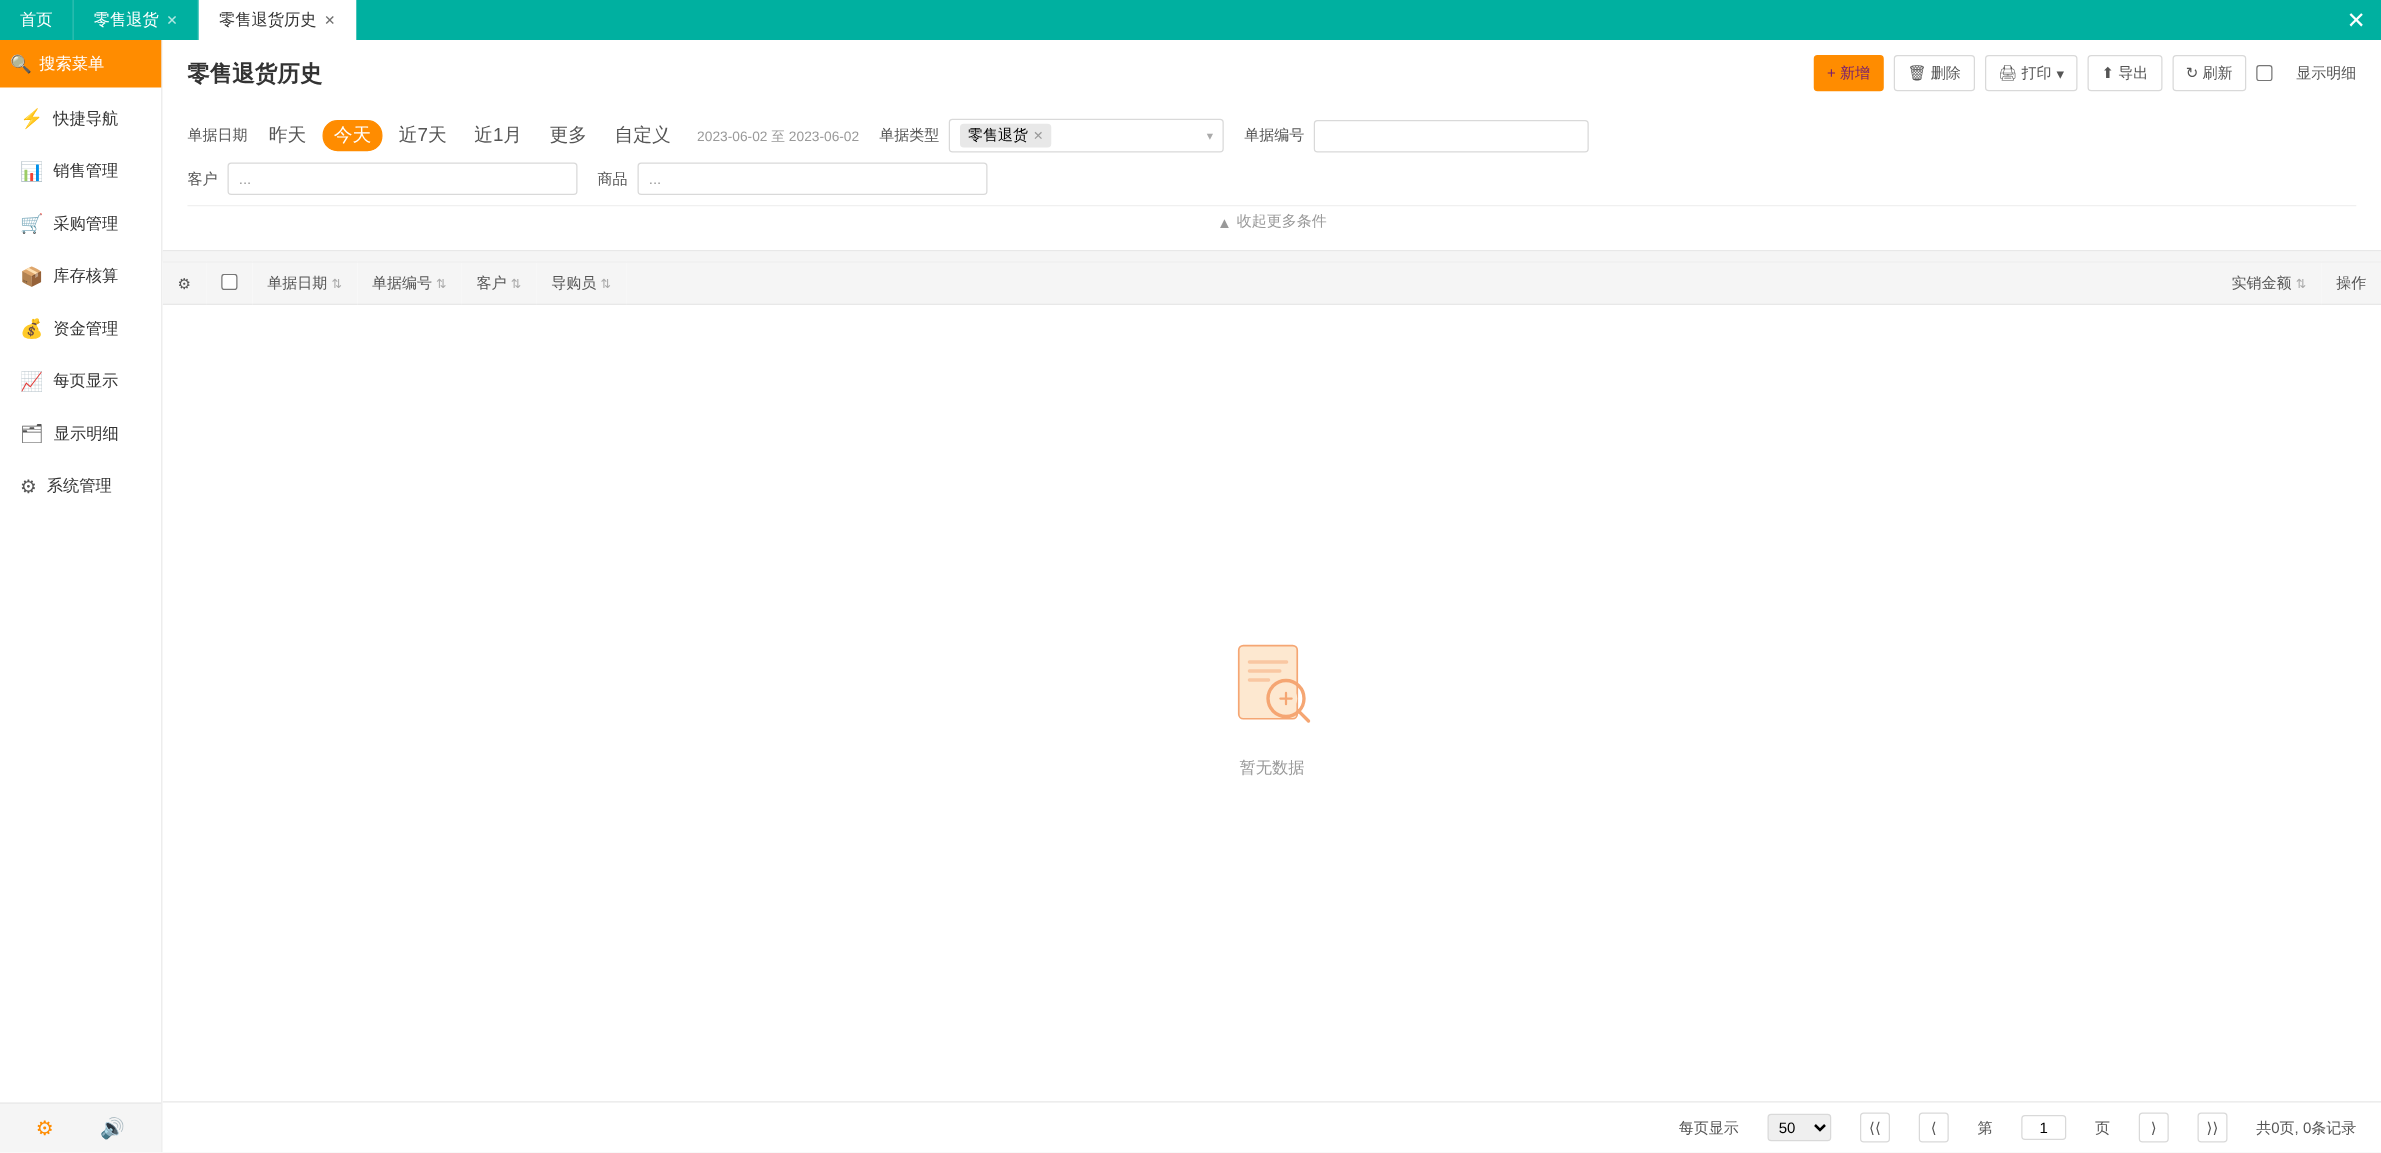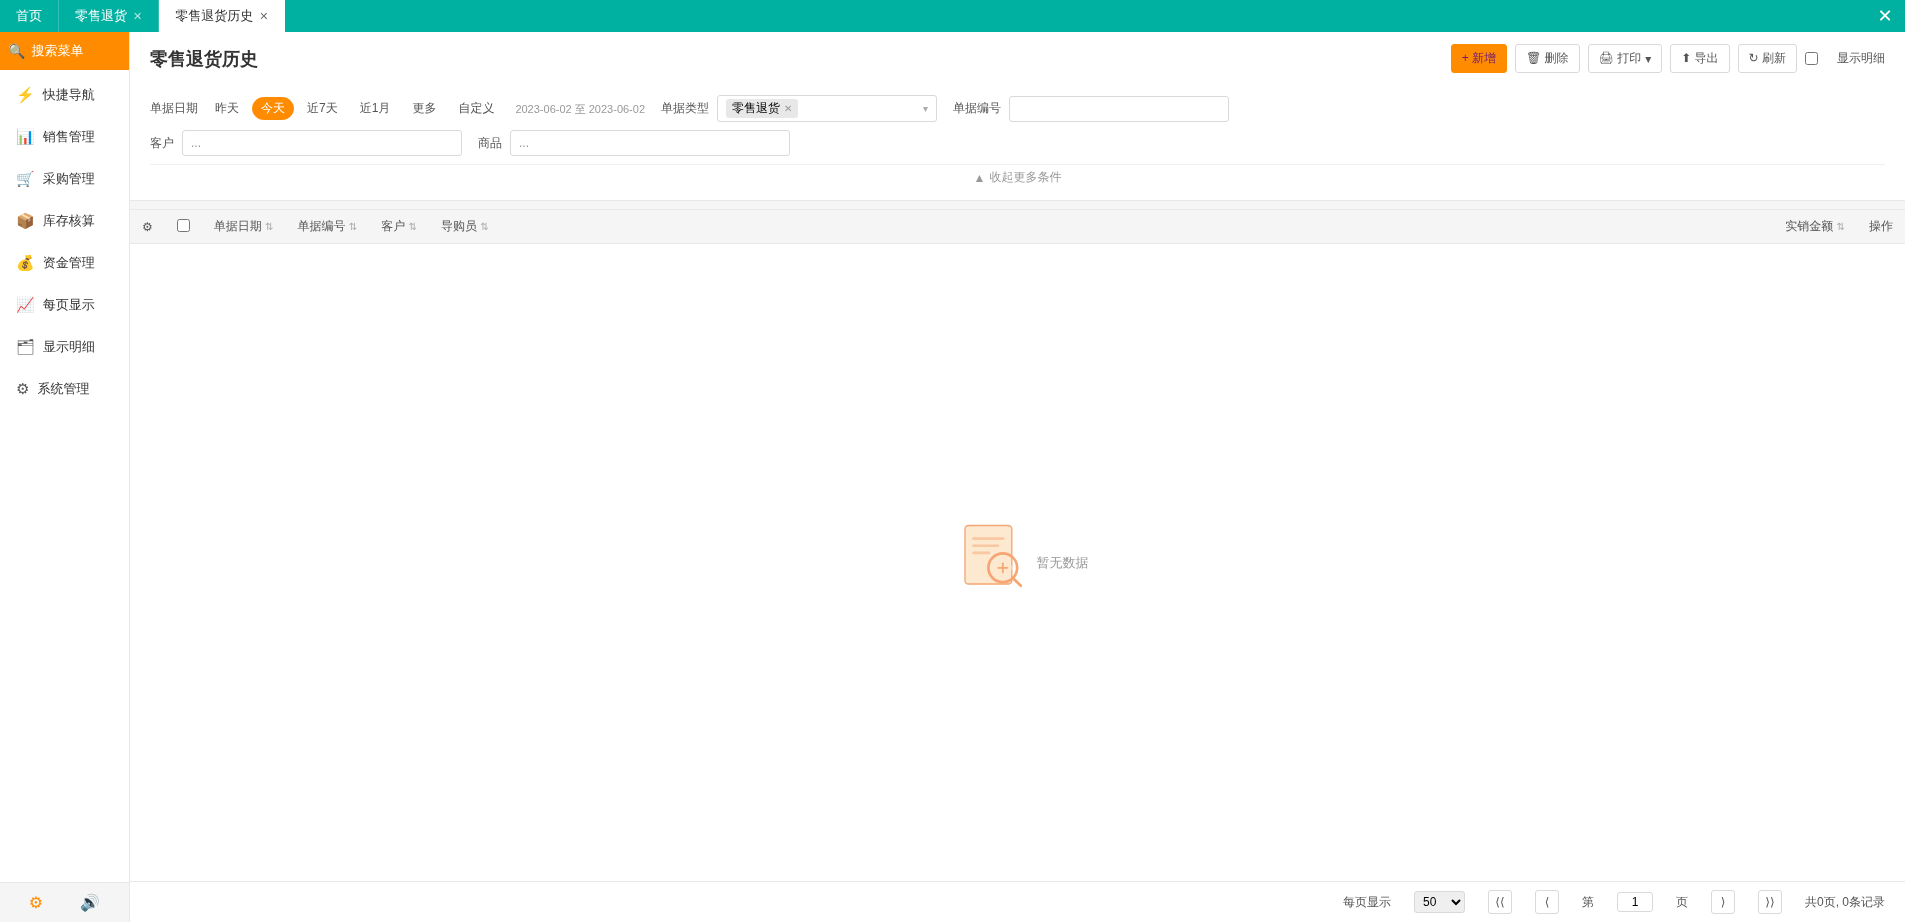--- a/index.html
+++ b/index.html
@@ -199,21 +199,21 @@
     }
     .date-filters {
       display: flex;
       align-items: center;
       gap: 4px;
     }
     .date-btn {
       padding: 2px 8px;
       border: 1px solid transparent;
       border-radius: 3px;
-      font-size: 12px;
+      font-size: 15px;
       color: #555;
       cursor: pointer;
       background: none;
     }
     .date-btn.active {
       background: #ff8c00;
       color: #fff;
       border-color: #ff8c00;
       border-radius: 12px;
     }
@@ -306,21 +306,21 @@
       white-space: nowrap;
     }
     .sort-icon { color: #aaa; font-size: 10px; }
     .th-settings { width: 40px; }
     .th-checkbox { width: 36px; text-align: center; }
 
     
     .empty-state {
       flex: 1;
       display: flex;
-      flex-direction: row;
+      flex-direction: column;
       align-items: center;
       justify-content: center;
       padding: 60px 0;
     }
     .empty-icon {
       width: 90px;
       height: 90px;
       margin-bottom: 12px;
     }
     .empty-text {

